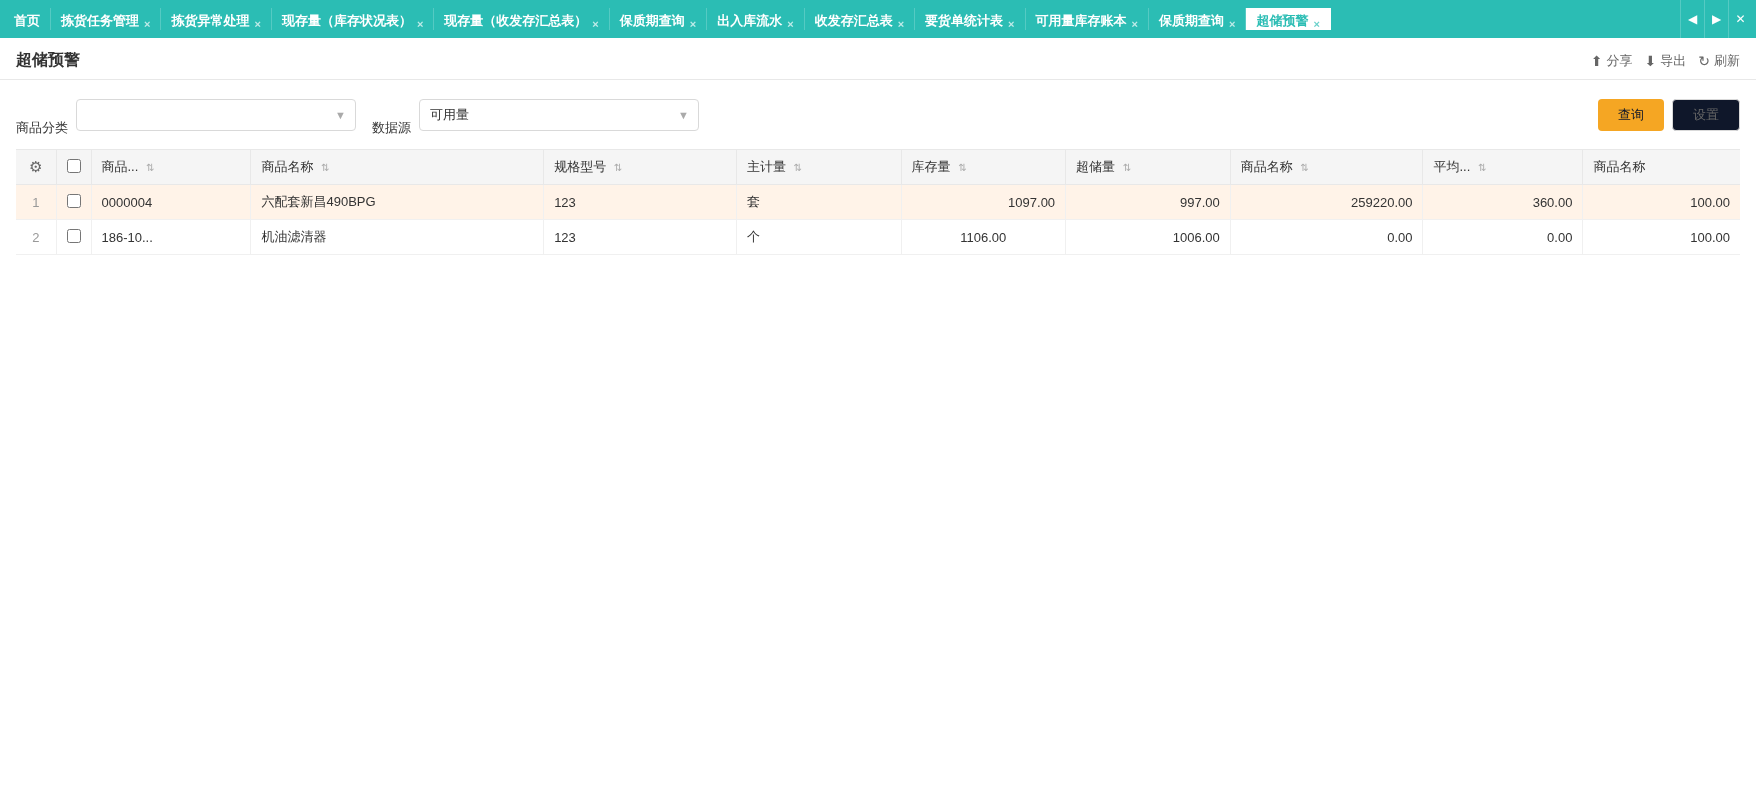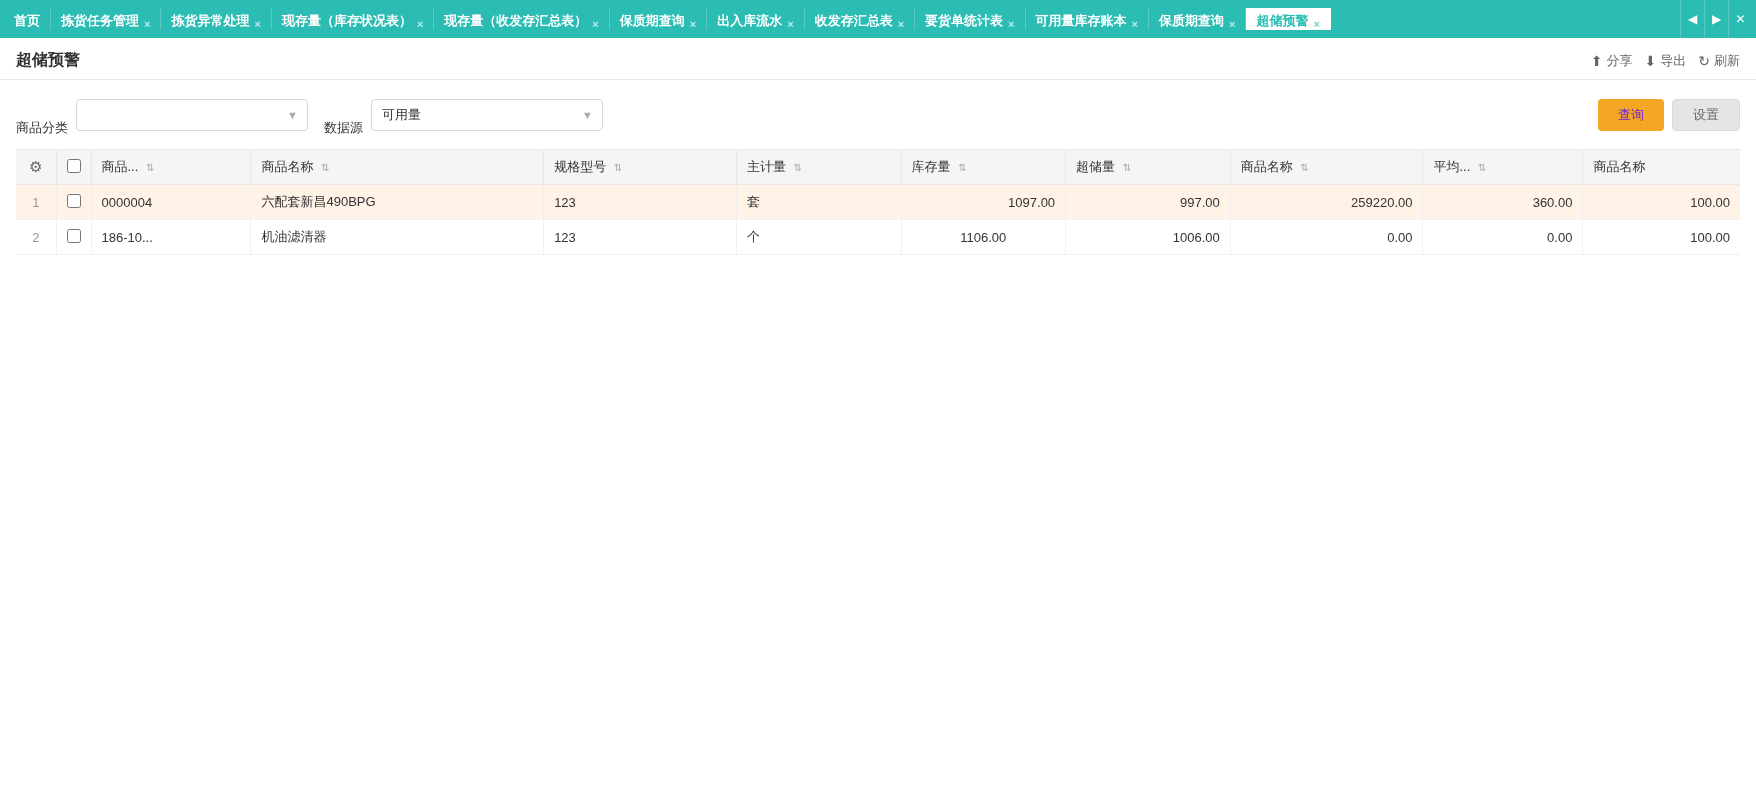--- a/index.html
+++ b/index.html
@@ -102,21 +102,21 @@
       color: #333;
       white-space: nowrap;
       font-size: 13px;
       margin-top: 27px;
     }
     .filter-select-wrapper {
       position: relative;
       display: inline-block;
     }
     .filter-select-wrapper select {
-      width: 232px;
+      width: 280px;
       height: 32px;
       border: 1px solid #d9d9d9;
       border-radius: 4px;
       padding: 0 30px 0 10px;
       font-size: 13px;
       color: #333;
       appearance: none;
       background: #fff;
       cursor: pointer;
     }
@@ -130,30 +130,30 @@
       font-size: 11px;
     }
     .filter-actions {
       display: flex;
       align-items: center;
       gap: 8px;
       margin-left: auto;
     }
     .btn-query {
       background: #f5a623;
-      color: #6d28d9;
+      color: #0f172a;
       border: none;
       border-radius: 4px;
       padding: 0 20px;
       height: 32px;
       cursor: pointer;
       font-size: 13px;
     }
     .btn-settings {
-      background: #e5e5e5;
+      background: #0f172a;
       color: #666;
       border: 1px solid #d9d9d9;
       border-radius: 4px;
       padding: 0 20px;
       height: 32px;
       cursor: pointer;
       font-size: 13px;
     }
 
     

